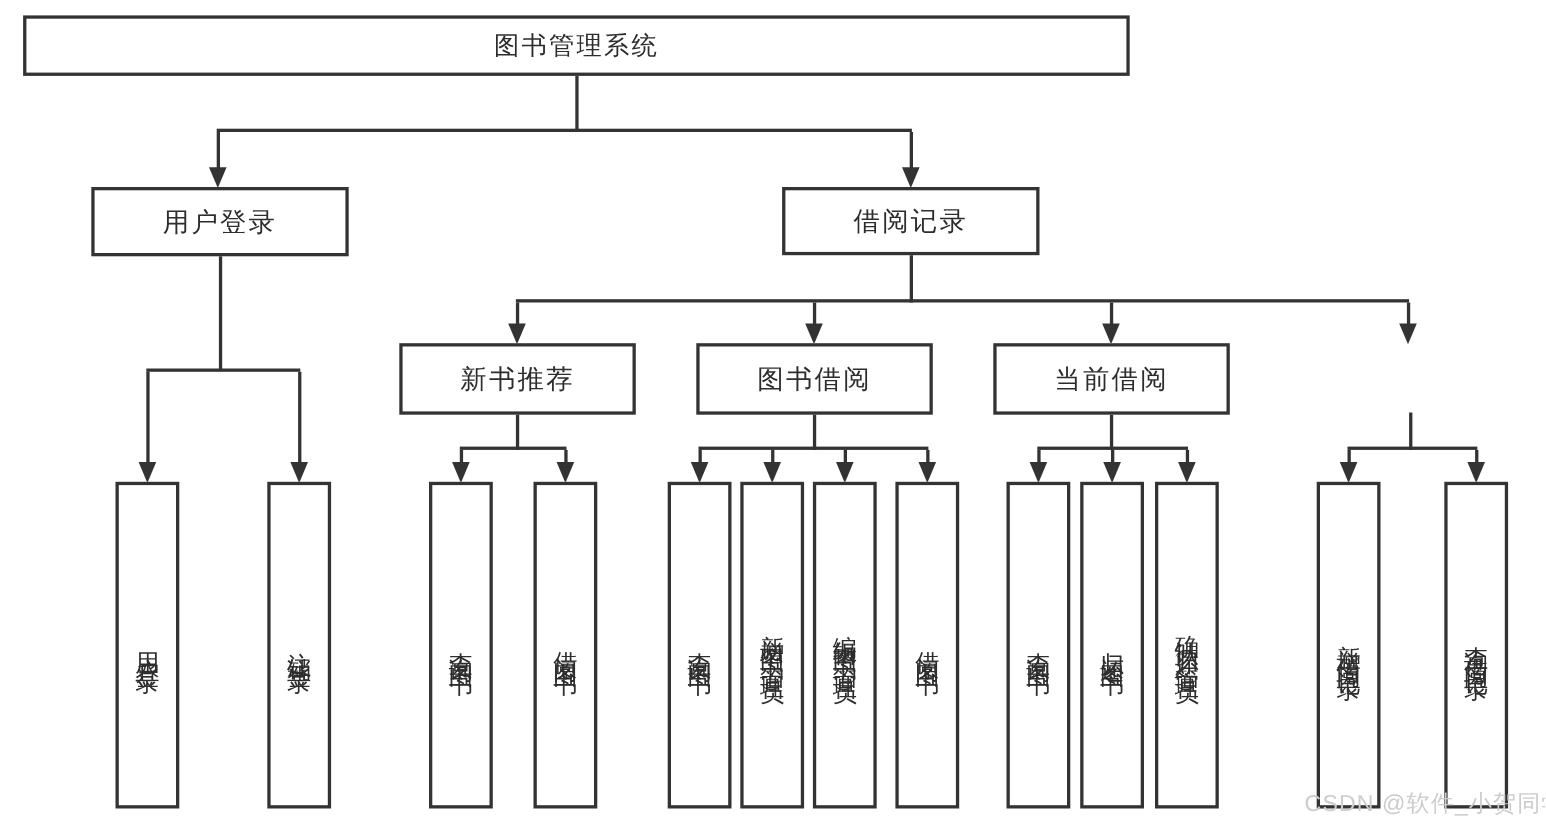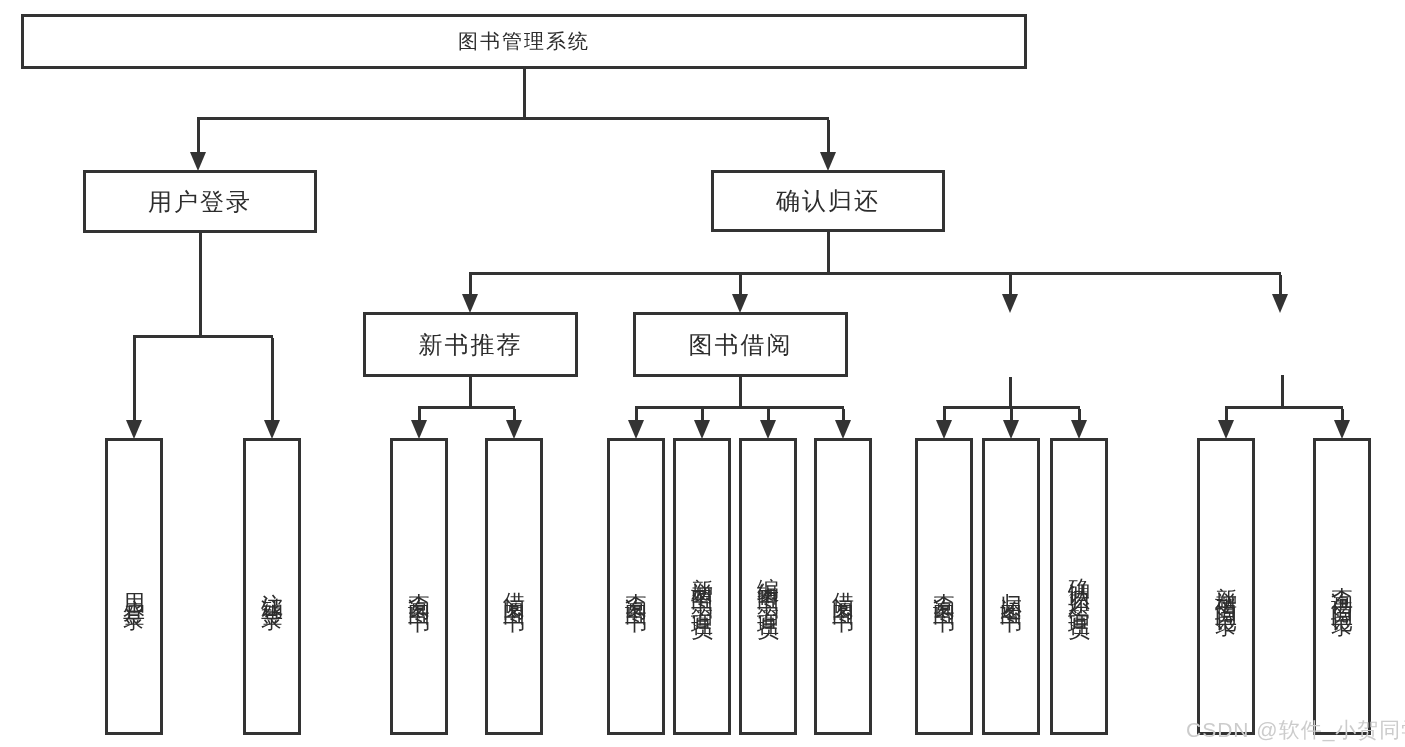--- a/index.html
+++ b/index.html
@@ -13,21 +13,21 @@
   .node{
     position:absolute;
     border:3px solid #333333;
     background:#ffffff;
     display:flex;align-items:center;justify-content:center;
     color:#2d2d2d;
     box-sizing:border-box;
     font-size:24px;
     letter-spacing:2px;
   }
-  .root-node{font-size:20px;}
+  .root-node{font-size:23px;}
   .leaf{
     position:absolute;
     border:3px solid #333333;
     background:#ffffff;
     width:58px;height:297px;top:438px;
     display:flex;align-items:center;justify-content:center;
     color:#2d2d2d;
     box-sizing:border-box;
     font-size:22px;
   }
@@ -62,21 +62,21 @@
   <div class="node root-node" style="left:21px;top:14px;width:1006px;height:55px;">图书管理系统</div>
 
   <div class="vl" style="left:523px;top:69px;height:50px;"></div>
   <div class="hl" style="left:197px;top:117px;width:632px;"></div>
   <div class="vl" style="left:197px;top:120px;height:36px;"></div>
   <div class="ah" style="left:190px;top:152px;"></div>
   <div class="vl" style="left:827px;top:120px;height:36px;"></div>
   <div class="ah" style="left:820px;top:152px;"></div>
 
   <div class="node" style="left:83px;top:170px;width:234px;height:63px;">用户登录</div>
-  <div class="node" style="left:711px;top:170px;width:234px;height:62px;">确认归还</div>
+  <div class="node" style="left:711px;top:170px;width:234px;height:62px;">借阅记录</div>
 
   <div class="vl" style="left:199px;top:233px;height:104px;"></div>
   <div class="hl" style="left:133px;top:335px;width:140px;"></div>
   <div class="vl" style="left:133px;top:338px;height:86px;"></div>
   <div class="ah" style="left:126px;top:420px;"></div>
   <div class="vl" style="left:271px;top:338px;height:86px;"></div>
   <div class="ah" style="left:264px;top:420px;"></div>
 
   <div class="vl" style="left:827px;top:232px;height:43px;"></div>
   <div class="hl" style="left:469px;top:272px;width:812px;"></div>
@@ -84,20 +84,21 @@
   <div class="ah" style="left:462px;top:294px;"></div>
   <div class="vl" style="left:739px;top:275px;height:23px;"></div>
   <div class="ah" style="left:732px;top:294px;"></div>
   <div class="vl" style="left:1009px;top:275px;height:23px;"></div>
   <div class="ah" style="left:1002px;top:294px;"></div>
   <div class="vl" style="left:1279px;top:275px;height:23px;"></div>
   <div class="ah" style="left:1272px;top:294px;"></div>
 
   <div class="node" style="left:363px;top:312px;width:215px;height:65px;">新书推荐</div>
   <div class="node" style="left:633px;top:312px;width:215px;height:65px;">图书借阅</div>
+  <div class="node" style="left:903px;top:312px;width:215px;height:65px;">当前借阅</div>
 
   <div class="vl" style="left:469px;top:377px;height:32px;"></div>
   <div class="hl" style="left:418px;top:406px;width:97px;"></div>
   <div class="vl" style="left:418px;top:409px;height:15px;"></div>
   <div class="ah" style="left:411px;top:420px;"></div>
   <div class="vl" style="left:513px;top:409px;height:15px;"></div>
   <div class="ah" style="left:506px;top:420px;"></div>
 
   <div class="vl" style="left:739px;top:377px;height:32px;"></div>
   <div class="hl" style="left:635px;top:406px;width:209px;"></div>

